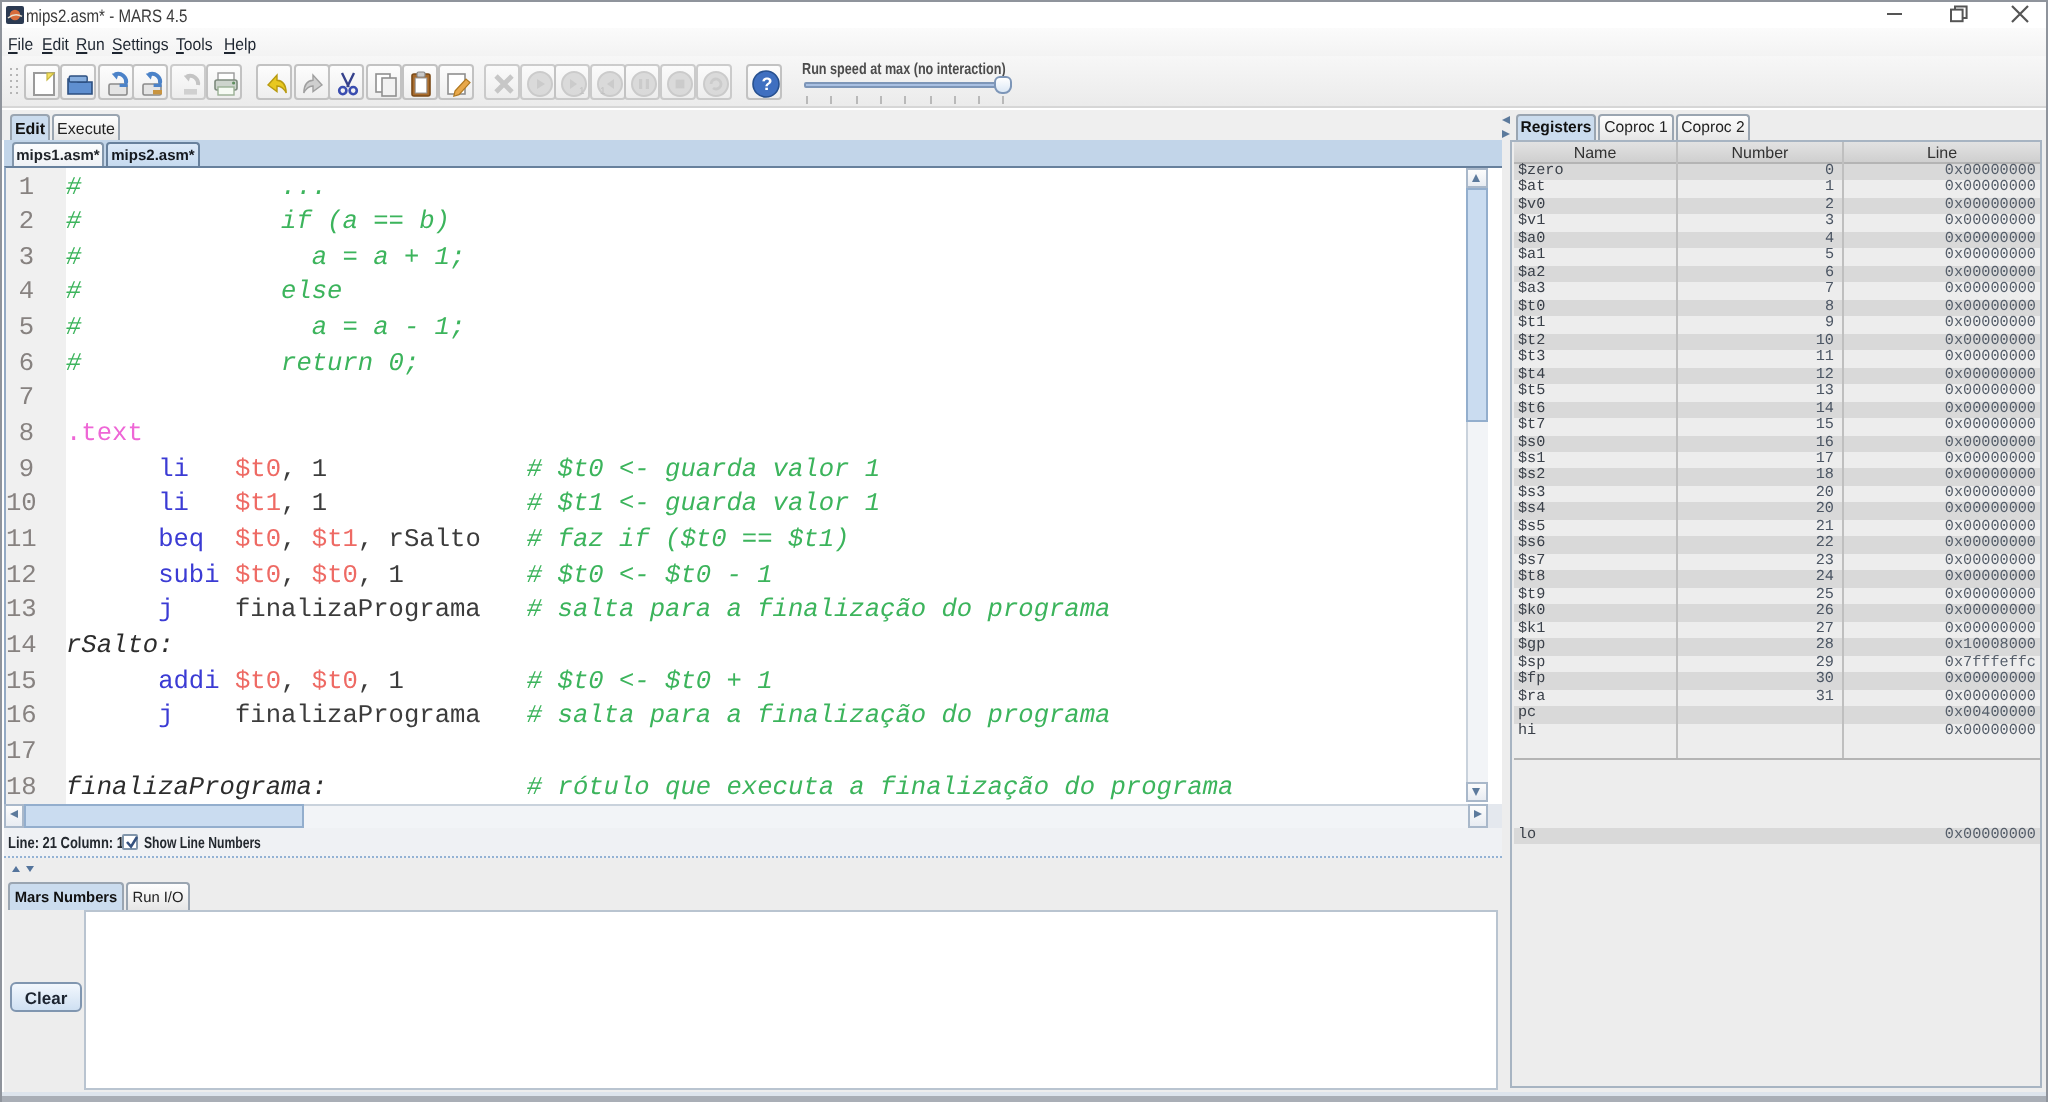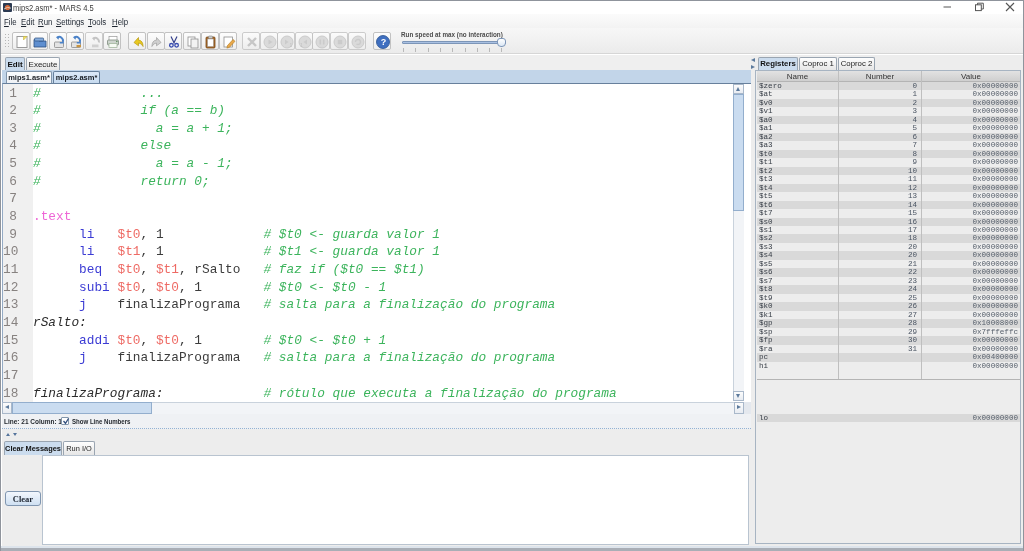--- a/index.html
+++ b/index.html
@@ -57,21 +57,21 @@
 #bdiv{left:2px;top:429px;width:749px;height:9px;background:#ededed;}
 
 #btabrow{left:2px;top:438px;width:749px;height:17px;background:#ededed;}
 .btab{position:absolute;top:3px;height:14px;font-size:7.4px;border:1px solid #9aa5b1;border-bottom:none;border-radius:2px 2px 0 0;text-align:center;line-height:13px;white-space:nowrap;overflow:hidden;}
 #btab1{left:2px;width:58px;background:#cbdcee;font-weight:bold;color:#111;}
 #btab2{left:61px;width:32px;background:linear-gradient(#fefefe,#e6e6e6);color:#222;}
 #btabline{left:2px;top:454px;width:749px;height:1px;background:#9aa5b1;}
 
 #messages{left:2px;top:455px;width:749px;height:91px;background:#ededed;}
 #msgwhite{left:40px;top:0px;width:707px;height:90px;background:#fff;border:1px solid #b9c4d0;}
-#clearbtn{left:3px;top:36px;width:36px;height:15px;background:linear-gradient(#f2f7fd,#cfe0f2);border:1px solid #8096b0;border-radius:3px;font-size:8.5px;font-weight:bold;color:#1c2430;text-align:center;line-height:14px;font-family:Liberation Serif, serif;}
+#clearbtn{left:3px;top:36px;width:36px;height:15px;background:linear-gradient(#f2f7fd,#cfe0f2);border:1px solid #8096b0;border-radius:3px;font-size:8.5px;font-weight:bold;color:#1c2430;text-align:center;line-height:14px;}
 
 #rpanel{left:751px;top:55px;width:272px;height:491px;background:#ededed;}
 .rtab{position:absolute;top:2px;height:13px;font-size:7.8px;border:1px solid #9aa5b1;border-bottom:none;border-radius:2px 2px 0 0;text-align:center;line-height:12px;white-space:nowrap;overflow:hidden;}
 #rtab1{left:7px;width:40px;background:#cbdcee;font-weight:bold;color:#111;}
 #rtab2{left:48px;width:38px;background:linear-gradient(#fefefe,#e6e6e6);color:#222;}
 #rtab3{left:87px;width:37px;background:linear-gradient(#fefefe,#e6e6e6);color:#222;}
 #rbox{left:4px;top:15px;width:266px;height:474px;background:#ededed;border:1px solid #a7b4c2;}
 #rtable{left:1px;top:0px;width:263px;}
 #rhead{position:absolute;left:0;top:0;width:263px;height:11px;background:linear-gradient(#e2e2e2,#cfcfcf);border-bottom:1px solid #b4b4b4;font-size:8px;color:#333;}
 .hcol{position:absolute;top:1px;text-align:center;}
@@ -304,34 +304,34 @@
       </svg>
     </div>
     <div class="abs" id="slntxt">Show Line Numbers</div>
   </div>
 <div class="abs" id="bdiv">
     <div class="abs arr" style="left:4px;top:3.5px;border-left:2.5px solid transparent;border-right:2.5px solid transparent;border-bottom:3.5px solid #54749c;"></div>
     <div class="abs arr" style="left:11px;top:3.5px;border-left:2.5px solid transparent;border-right:2.5px solid transparent;border-top:3.5px solid #54749c;"></div>
   </div>
 <div class="abs" id="btabline"></div>
 <div class="abs" id="btabrow">
-    <div class="btab" id="btab1">Clear Messages</div>
+    <div class="btab" id="btab1">Mars Numbers</div>
     <div class="btab" id="btab2">Run I/O</div>
   </div>
 <div class="abs" id="messages">
     <div class="abs" id="msgwhite"></div>
     <div class="abs" id="clearbtn">Clear</div>
   </div>
 <div class="abs" id="rpanel">
 <div class="abs" id="rbox">
 <div class="abs" id="rtable">
 <div id="rhead">
           <div class="hcol" style="left:0;width:81px;">Name</div>
           <div class="hcol" style="left:82px;width:82px;">Number</div>
-          <div class="hcol" style="left:165px;width:98px;">Value</div>
+          <div class="hcol" style="left:165px;width:98px;">Line</div>
         </div>
 <div class="rrow g mono" style="top:11.00px;">
           <span class="cname">$zero</span>
           <span class="cnum">0</span>
           <span class="cval">0x00000000</span>
         </div>
 <div class="rrow mono" style="top:19.47px;">
           <span class="cname">$at</span>
           <span class="cnum">1</span>
           <span class="cval">0x00000000</span>

